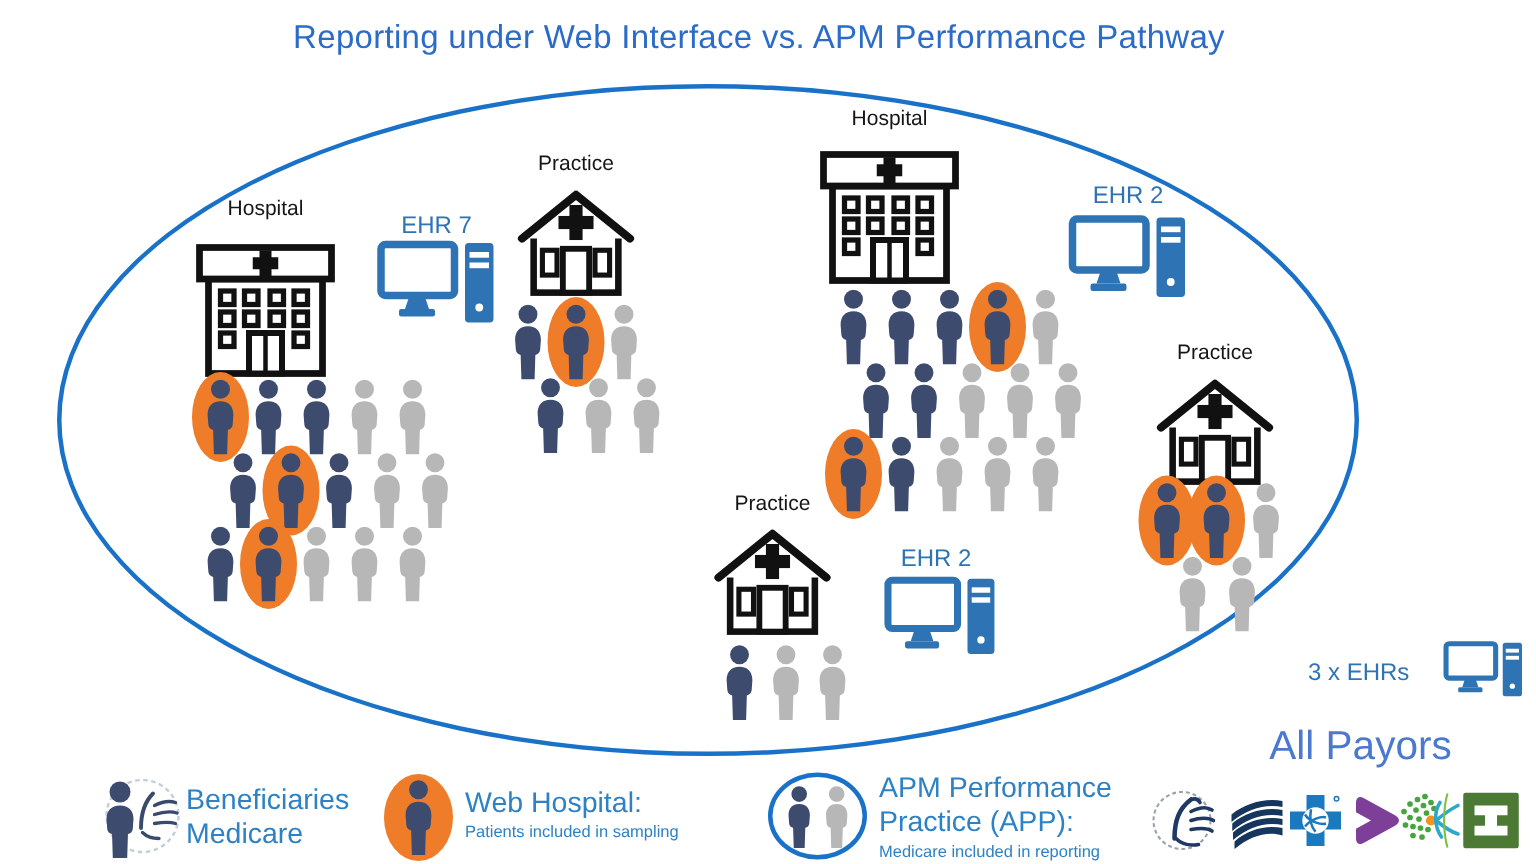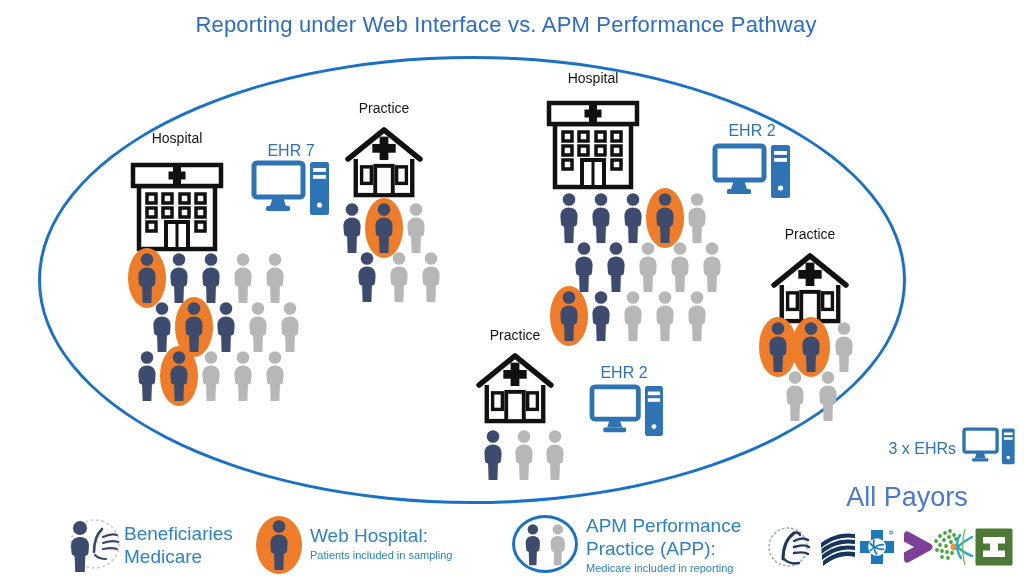--- a/index.html
+++ b/index.html
@@ -22,21 +22,21 @@
   .elabel{
     position:absolute;transform:translateX(-50%);
     font-size:16px;font-weight:normal;color:#2e74b5;white-space:nowrap;
   }
   .bicon,.cicon{position:absolute;}
   .bicon svg,.cicon svg{display:block;}
   .pw{position:absolute;width:26px;height:50px;}
   .pw svg{position:relative;display:block;}
   .halo{position:absolute;left:-6px;top:-5px;width:38px;height:60px;border-radius:50%;background:#ee7c28;}
   .ehr-total{
-    position:absolute;left:872px;top:440px;width:84px;text-align:right;
+    position:absolute;left:872px;top:440px;width:84px;
     font-size:16px;color:#2e74b5;
   }
   .all-payors{
     position:absolute;left:812px;top:482px;width:190px;text-align:center;
     font-size:27px;color:#4b79cf;
   }
   .payor{position:absolute;top:526px;}
   .legend-text{position:absolute;color:#2d82c6;}
   .leg-title{font-size:19px;line-height:23px;}
   .leg-sub{font-size:11px;line-height:17px;}

